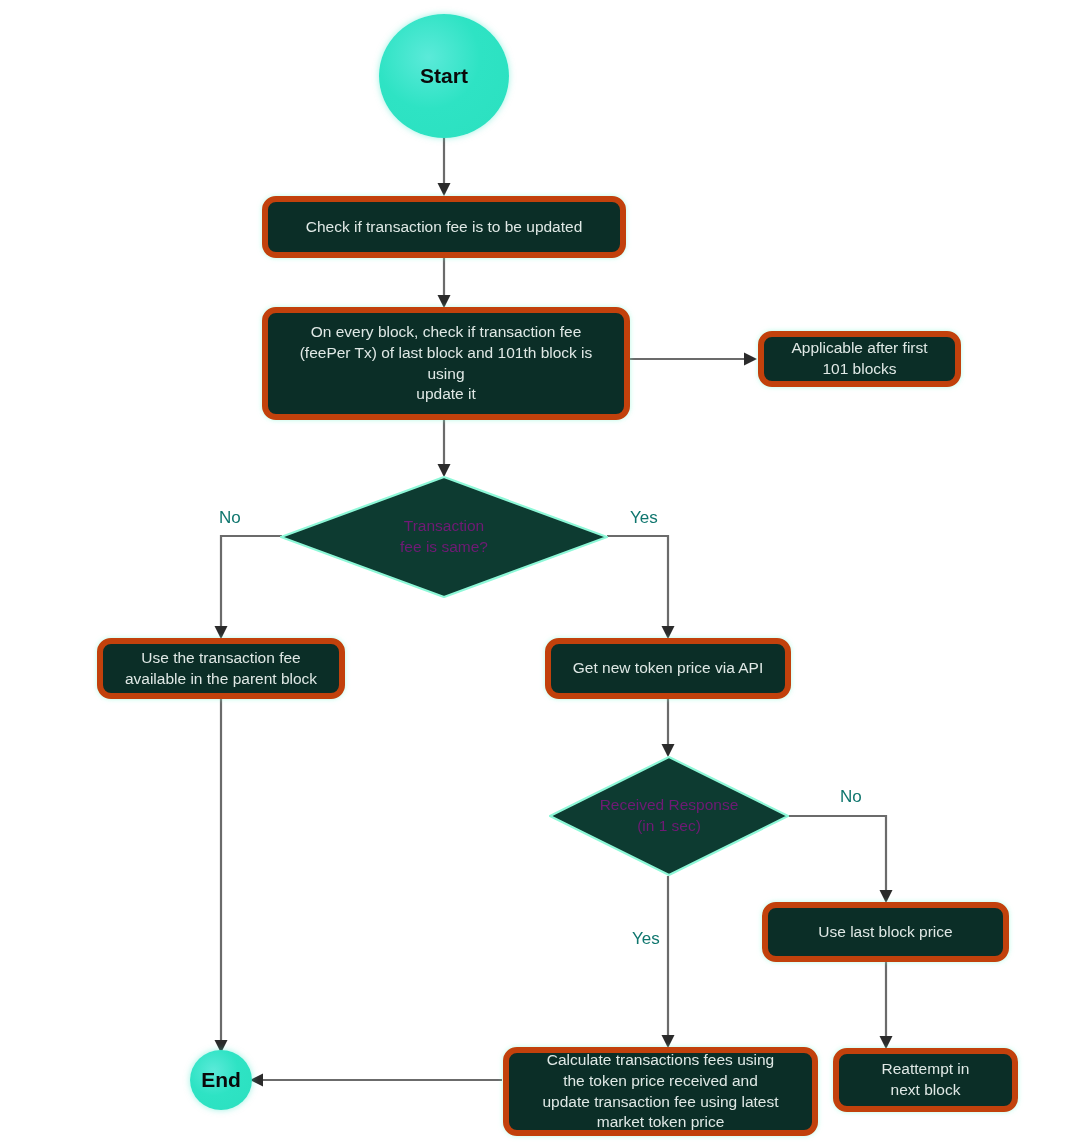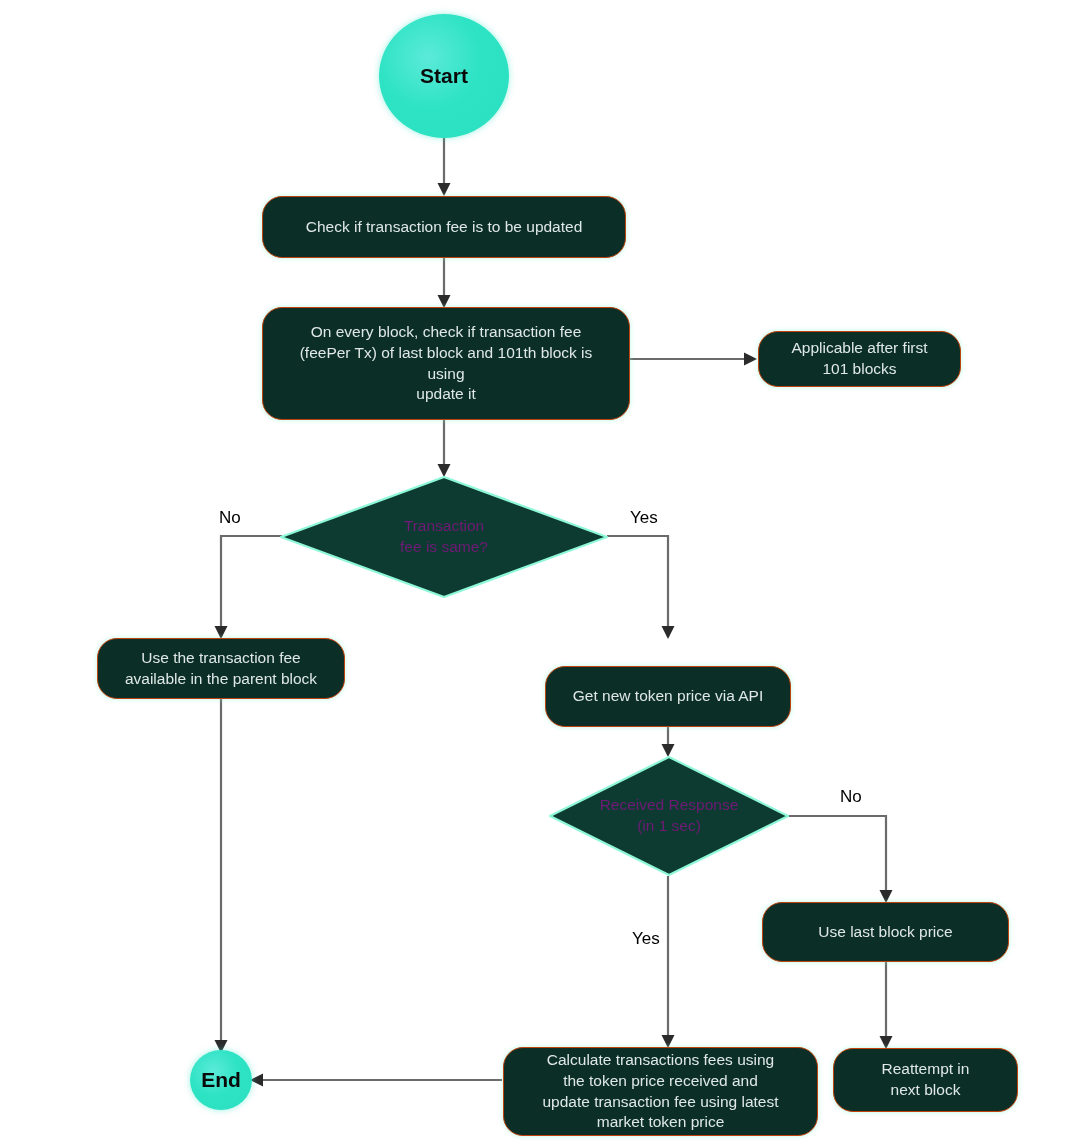--- a/index.html
+++ b/index.html
@@ -30,22 +30,22 @@
   }
   .node {
     position: absolute;
     box-sizing: border-box;
     display: flex;
     align-items: center;
     justify-content: center;
   }
   .proc {
     background: #0b2e27;
-    border: 1px solid #c2410c;
-    border-radius: 20px;
+    border: 6px solid #c2410c;
+    border-radius: 14px;
     color: #dfe8e5;
     font-size: 15.5px;
     line-height: 1.35;
     box-shadow: 0 0 5px rgba(126,247,212,0.55);
     padding: 4px 10px;
   }
   .terminator {
     border-radius: 50%;
     background: radial-gradient(circle at 38% 35%, #5bead9 0%, #2ee3c4 45%, #2be0bf 100%);
     color: #0a0a0a;
@@ -67,21 +67,21 @@
     display: flex;
     align-items: center;
     justify-content: center;
     text-align: center;
     color: #701a75;
     font-size: 15.5px;
     line-height: 1.35;
   }
   .edge-label {
     position: absolute;
-    color: #000000;
+    color: #0f766e;
     font-size: 17px;
     white-space: nowrap;
   }
   .tline { display: block; }
 </style>
 </head>
 <body>
 
 <div id="flow-root">
 
@@ -138,21 +138,21 @@
   </div>
 
   <span class="edge-label" style="left:219px; top:508px;">No</span>
   <span class="edge-label" style="left:630px; top:508px;">Yes</span>
 
   <div class="node proc" style="left:97px; top:638px; width:248px; height:61px; flex-direction:column;">
     <span class="tline">Use the transaction fee</span>
     <span class="tline">available in the parent block</span>
   </div>
 
-  <div class="node proc" style="left:545px; top:638px; width:246px; height:61px;margin-top:28px;">
+  <div class="node proc" style="left:545px; top:638px; width:246px; height:61px;">
     <span class="tline">Get new token price via API</span>
   </div>
 
   <div class="diamond-wrap" style="left:549px; top:756px; width:240px; height:120px;">
     <svg width="240" height="120" viewBox="0 0 240 120">
       <polygon points="120,1 239,60 120,119 1,60" fill="#0d3b31" stroke="#8ef8d8" stroke-width="2.2"></polygon>
     </svg>
     <div class="diamond-label" style="flex-direction:column;">
       <span class="tline">Received Response</span>
       <span class="tline">(in 1 sec)</span>

